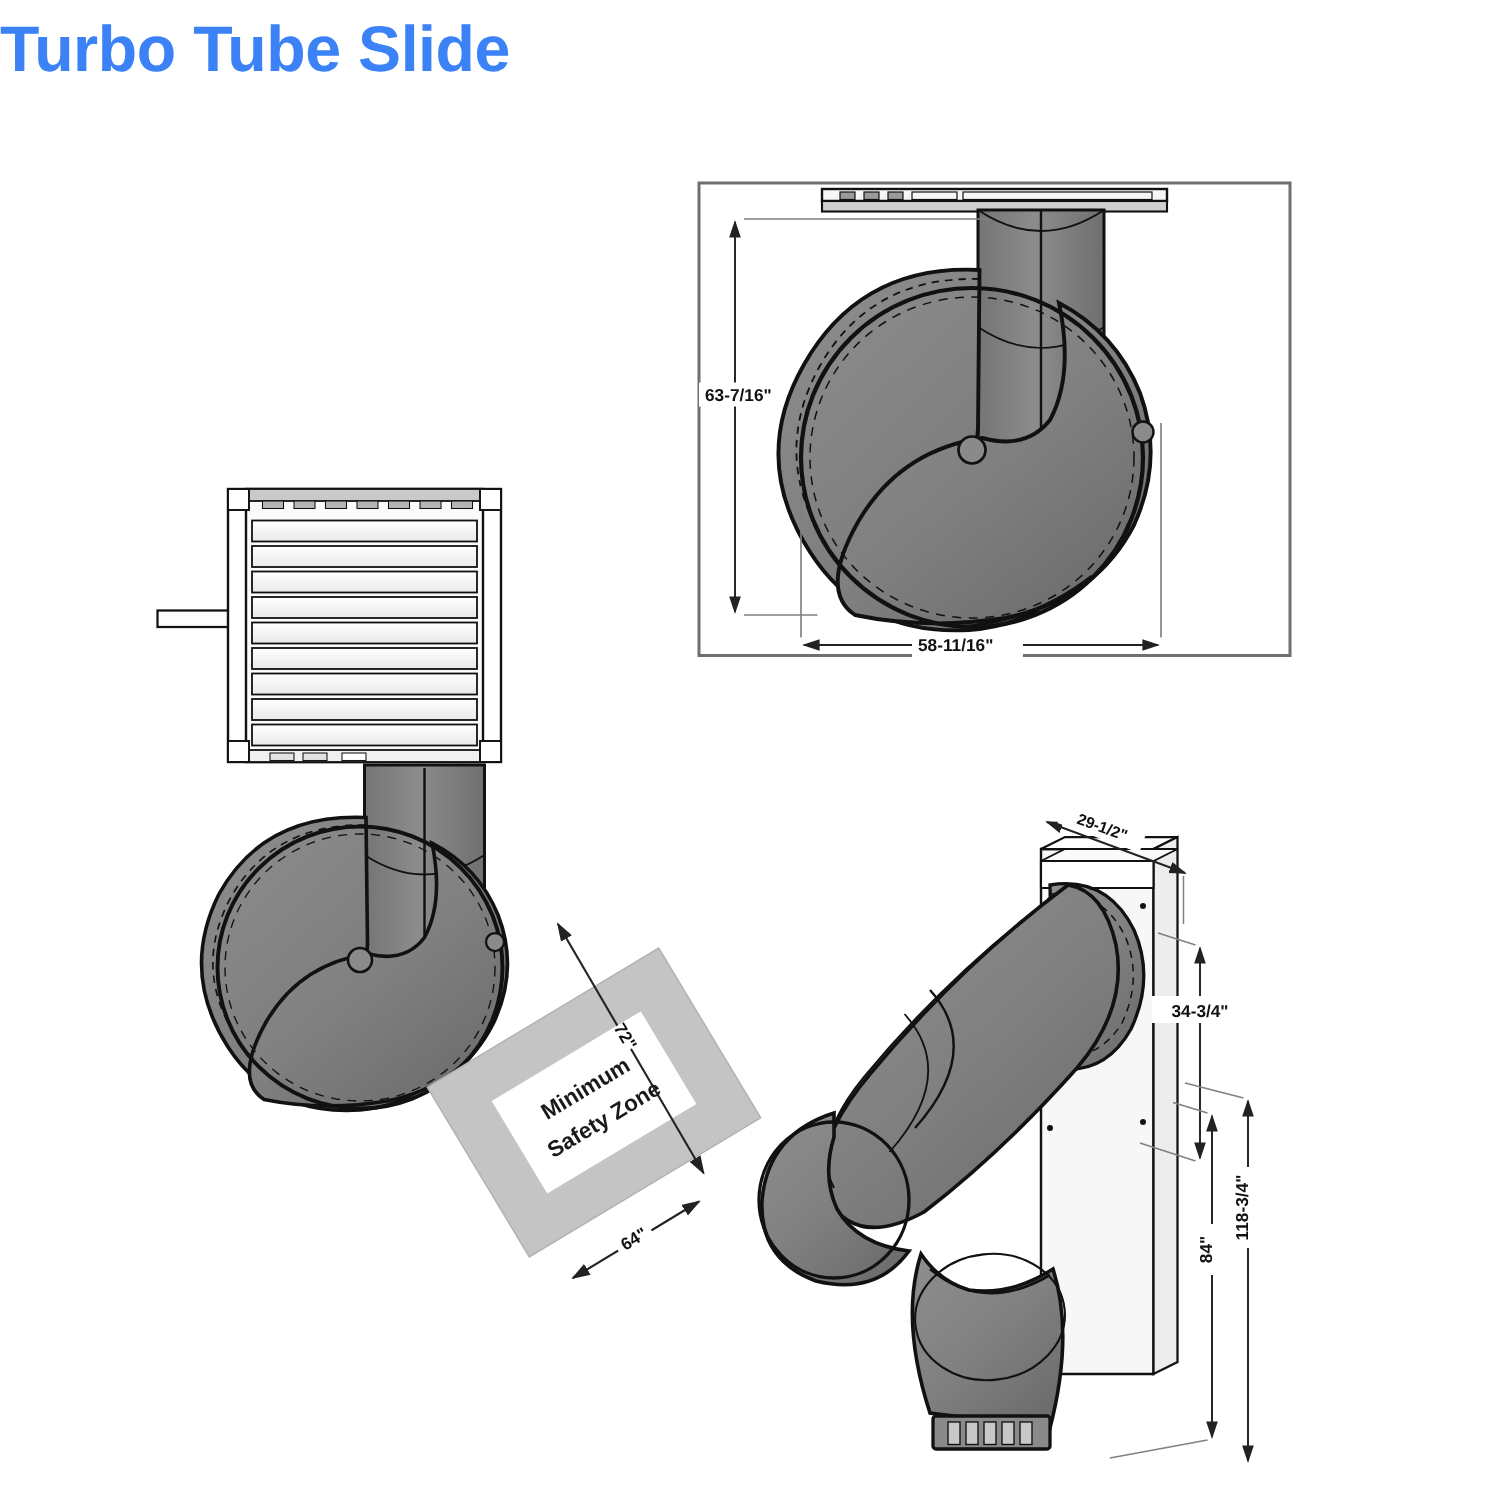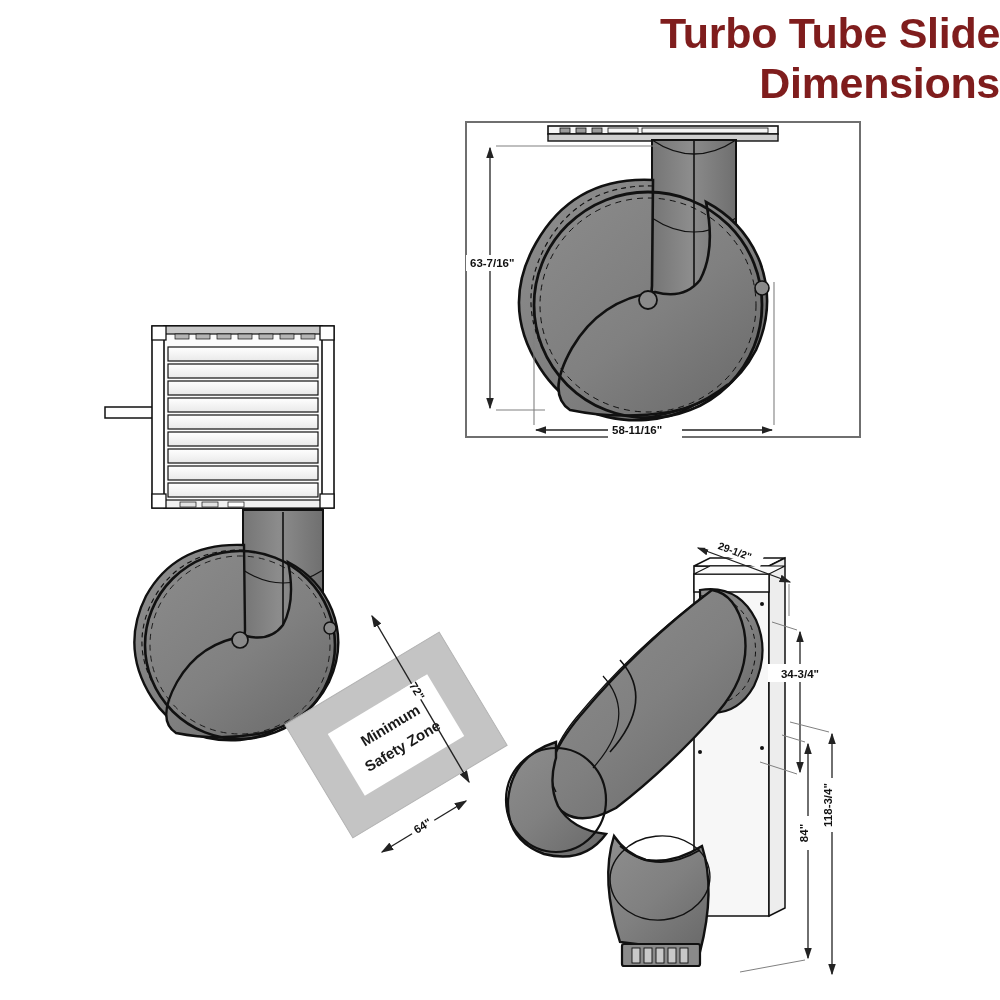--- a/index.html
+++ b/index.html
@@ -18,22 +18,22 @@
     position: relative;
     width: 1000px;
     height: 1000px;
     background: #ffffff;
   }
   .title-block {
     position: absolute;
     top: 8px;
     left: 0;
     width: 1000px;
-    text-align: right;
-    color: #7f1d1d;
+    text-align: left;
+    color: #3b82f6;
   }
   .title-line {
     font-size: 43px;
     font-weight: bold;
     line-height: 50px;
     letter-spacing: -0.3px;
     white-space: nowrap;
   }
   svg.drawing {
     position: absolute;
@@ -61,21 +61,20 @@
     fill: #1a1a1a;
   }
 </style>
 </head>
 <body>
 
 <div id="page">
 
   <div class="title-block">
     <div class="title-line">Turbo Tube Slide</div>
-    <div class="title-line">Dimensions</div>
   </div>
 
   <svg class="drawing" viewBox="0 0 1000 1000">
     <defs>
       <marker id="arrHead" markerWidth="9" markerHeight="9" refX="8" refY="3" orient="auto" markerUnits="strokeWidth">
         <path d="M0,0 L9,3 L0,6 z" fill="#222222"></path>
       </marker>
       <marker id="arrTail" markerWidth="9" markerHeight="9" refX="1" refY="3" orient="auto" markerUnits="strokeWidth">
         <path d="M9,0 L0,3 L9,6 z" fill="#222222"></path>
       </marker>

